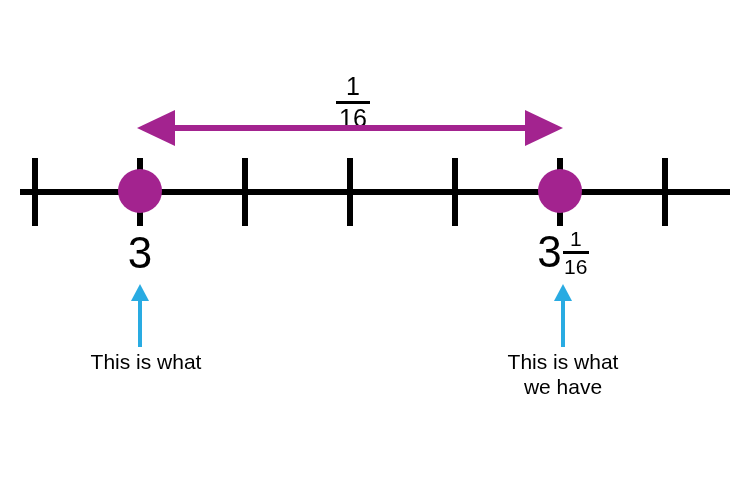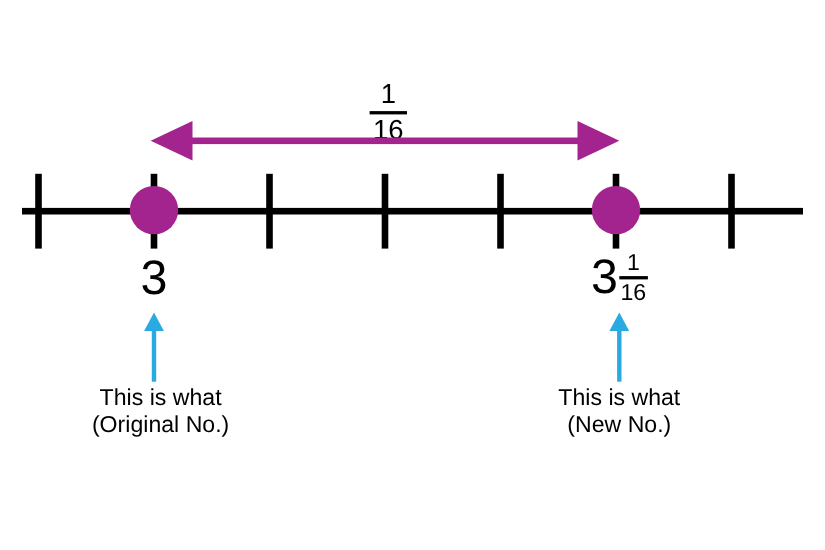--- a/index.html
+++ b/index.html
@@ -172,20 +172,19 @@
     </span>
   </div>
 
   <div class="bhead" style="left:131px"></div>
   <div class="bshaft" style="left:138px"></div>
   <div class="bhead" style="left:554px"></div>
   <div class="bshaft" style="left:561px"></div>
 
   <div class="caption" style="left:56px">
     <span>This is what</span>
-    <span>(Original No.)</span>
   </div>
   <div class="caption" style="left:473px">
     <span>This is what</span>
-    <span>(New No.)</span>
+    <span>we have</span>
   </div>
 
 </div>
 
 </body></html>

